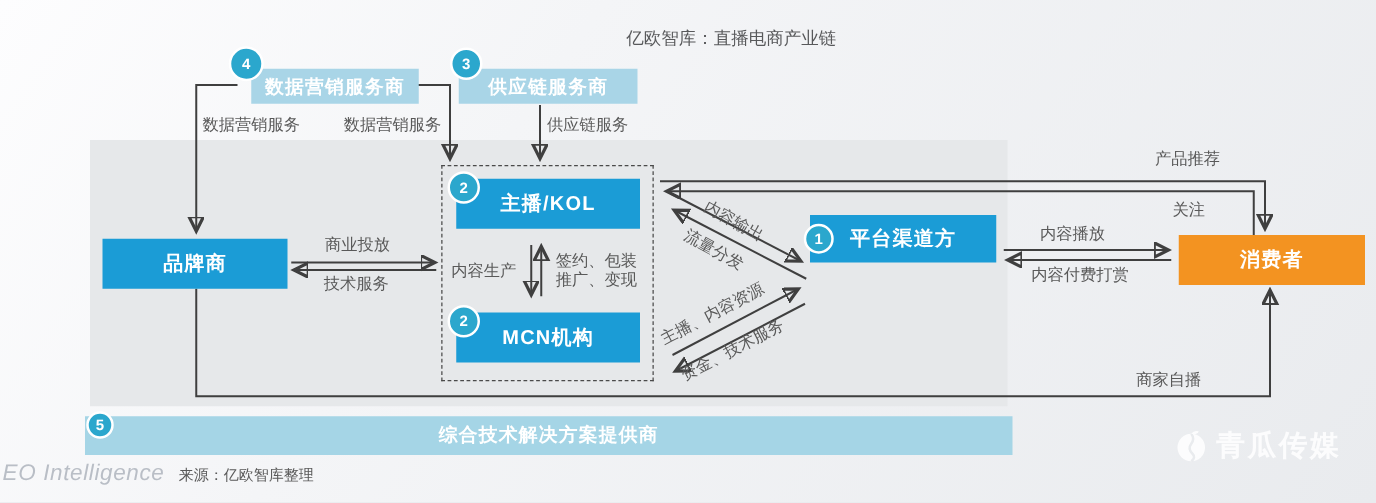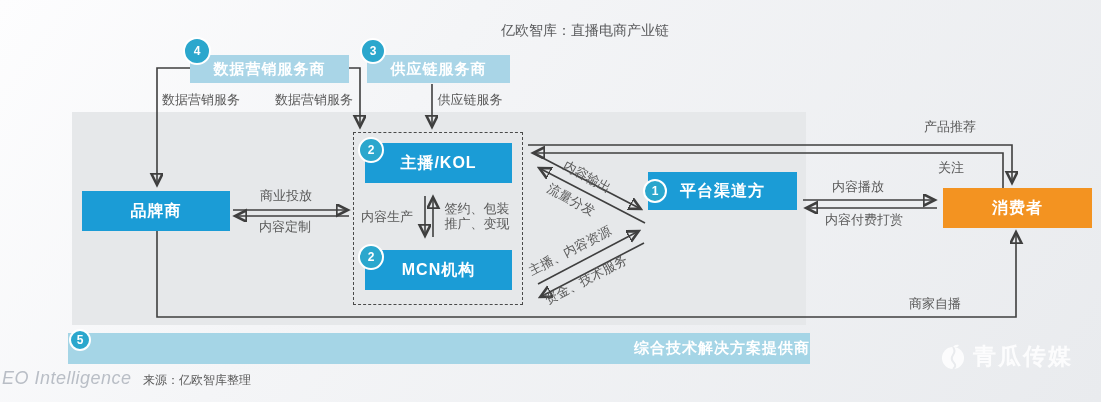--- a/index.html
+++ b/index.html
@@ -40,21 +40,21 @@
   .lbl.rot-dn{transform:translate(-50%,-50%) rotate(29deg);}
   .lbl.rot-up{transform:translate(-50%,-50%) rotate(-27.5deg);}
   .lbl.two-line{text-align:left;white-space:nowrap;line-height:15px;}
   .lbl.two-line span{display:block;}
   .title{
     position:absolute;left:585px;top:31px;transform:translate(-50%,-50%);
     font-size:14px;color:#58595b;white-space:nowrap;z-index:3;
   }
   .tech-bar{
     position:absolute;left:68px;top:333px;width:742px;height:31px;
-    background:#a5d5e6;display:flex;align-items:center;justify-content:flex-end;
+    background:#a5d5e6;display:flex;align-items:center;justify-content:center;
     color:#fff;font-size:15px;font-weight:600;letter-spacing:1px;
   }
   .eo-brand{
     position:absolute;left:2px;top:368px;font-size:18px;color:#b9bec6;
     letter-spacing:.5px;
     font-style:italic;
   }
   .source{
     position:absolute;left:143px;top:372px;font-size:12px;color:#595959;
   }
@@ -94,21 +94,21 @@
     <path d="M645,223 L541,169" marker-end="url(#ah)"></path>
     <path d="M538,284 L637,232" marker-end="url(#ah)"></path>
     <path d="M644,243 L542,296" marker-end="url(#ah)"></path>
     <path d="M803,200 L933,200" marker-end="url(#ah)"></path>
     <path d="M937,208 L808,208" marker-end="url(#ah)"></path>
     <path d="M157,231 L157,317 L1016,317 L1016,234" marker-end="url(#ah)"></path>
   </svg>
 
   <div class="dashed-box"></div>
 
-  <div class="node lightblue" style="left:190px;top:55px;width:159px;height:28px;">
+  <div class="node lightblue" style="left:201px;top:55px;width:134px;height:28px;">
     <span>数据营销服务商</span>
   </div>
   <div class="node lightblue" style="left:367px;top:55px;width:143px;height:28px;">
     <span>供应链服务商</span>
   </div>
   <div class="node blue" style="left:82px;top:191px;width:148px;height:40px;">
     <span>品牌商</span>
   </div>
   <div class="node blue" style="left:365px;top:143px;width:147px;height:40px;">
     <span>主播/KOL</span>
@@ -130,21 +130,21 @@
   <div class="badge" style="left:360px;top:38px;width:26px;height:26px;">3</div>
   <div class="badge" style="left:358px;top:137px;width:26px;height:26px;">2</div>
   <div class="badge" style="left:358px;top:244px;width:26px;height:26px;">2</div>
   <div class="badge" style="left:643px;top:179px;width:24px;height:24px;">1</div>
   <div class="badge" style="left:69px;top:329px;width:22px;height:22px;">5</div>
 
   <div class="lbl" style="left:201px;top:100px;">数据营销服务</div>
   <div class="lbl" style="left:314px;top:100px;">数据营销服务</div>
   <div class="lbl" style="left:470px;top:100px;">供应链服务</div>
   <div class="lbl" style="left:286px;top:196px;">商业投放</div>
-  <div class="lbl" style="left:285px;top:227px;">内容定制</div>
+  <div class="lbl" style="left:285px;top:227px;">技术服务</div>
   <div class="lbl" style="left:387px;top:217px;">内容生产</div>
   <div class="lbl two-line" style="left:477px;top:216px;">
     <span>签约、包装</span>
     <span>推广、变现</span>
   </div>
   <div class="lbl rot-dn" style="left:587px;top:177px;">内容输出</div>
   <div class="lbl rot-dn" style="left:571px;top:200px;">流量分发</div>
   <div class="lbl rot-up" style="left:570px;top:251px;">主播、内容资源</div>
   <div class="lbl rot-up" style="left:586px;top:280px;">资金、技术服务</div>
   <div class="lbl" style="left:858px;top:187px;">内容播放</div>

